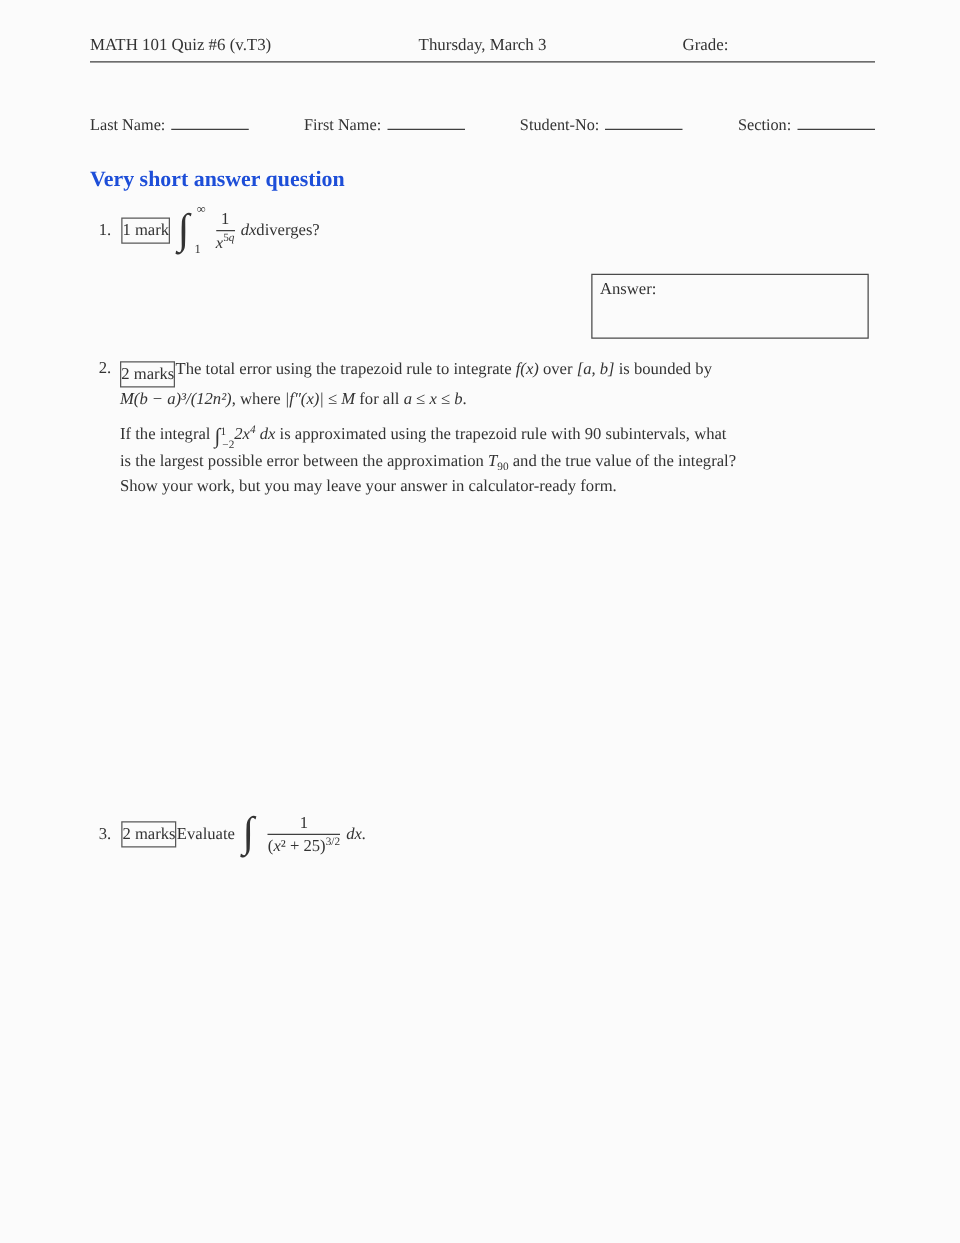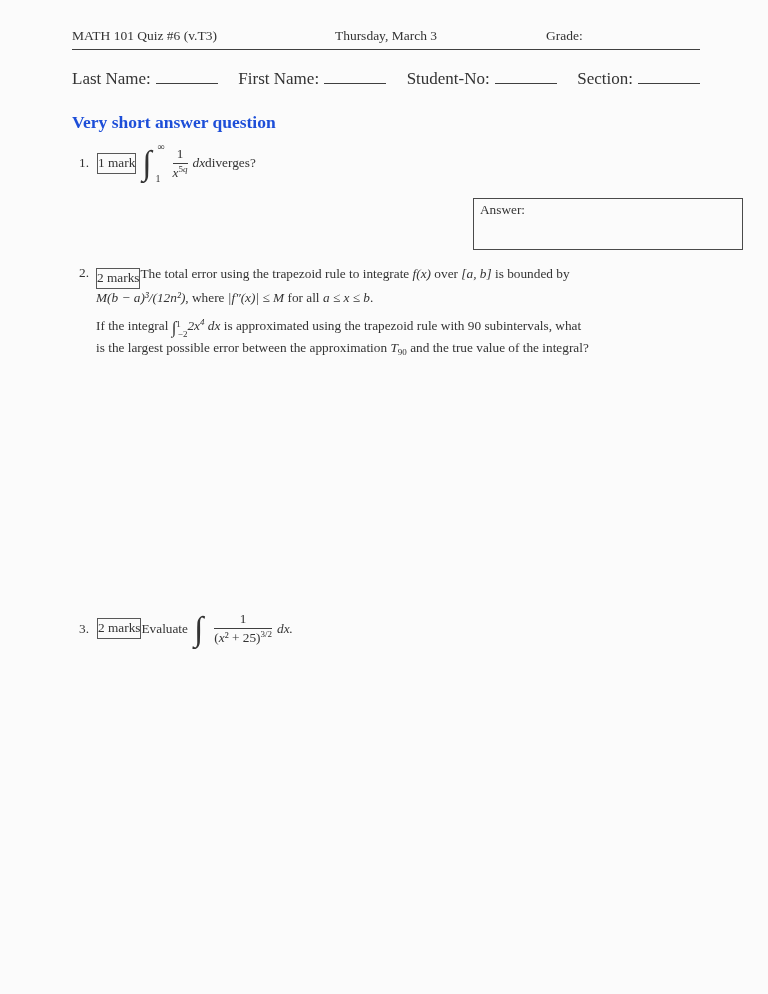--- a/index.html
+++ b/index.html
@@ -13,22 +13,22 @@
           padding:27px 68px 0 72px; }
 
   
   .hdr { position:relative; height:18px; line-height:18px; font-size:13.5px; }
   .hdr-left { position:absolute; left:0; top:0; }
   .hdr-center { position:absolute; left:50%; transform:translateX(-50%); top:0; }
   .hdr-grade { position:absolute; left:474px; top:0;text-align:center; }
   .rule { margin-top:4px; border-bottom:1.5px solid #3f3f3f; }
 
   
-  .namerow { margin-top:20px; display:flex; justify-content:space-between;
-             height:18px; line-height:18px; font-size:17px;text-align:right; }
+  .namerow { margin-top:41px; display:flex; justify-content:space-between;
+             height:18px; line-height:18px; font-size:13px;text-align:right; }
   .nr-group { white-space:nowrap; }
   .blank { display:inline-block; width:62px; height:12px;
            border-bottom:1px solid #3f3f3f; margin-left:5px; }
 
   
   .sec { font-size:17.5px; line-height:20px; font-weight:bold; color:#1d4ed8;
          margin:24px 0 0 0; }
   .sec2 { margin-top:44px; }
 
   
@@ -62,21 +62,21 @@
   .sp { font-size:9px; position:relative; top:-5px; }
   .sb { font-size:9px; position:relative; top:3px; }
 
   
   .smallint { display:inline-block; vertical-align:-3px; }
   .smallint .g { font-size:17px; }
   .smallint .up { font-size:9px; position:relative; top:-6px; }
   .smallint .dn { font-size:9px; position:relative; top:4px; margin-left:-3px; }
 
   
-  .answerbox { margin-top:12px; margin-left:401px; width:270px; height:52px;
+  .answerbox { margin-top:12px; margin-left:401px; width:222px; height:52px;
                border:1px solid #4a4a4a; box-sizing:border-box;
                padding:3px 6px; font-size:13.3px; }
 
   
   .q2 { margin-top:15px; }
   .q2 .qline { line-height:18.5px; }
   .qpara { margin-top:9px; }
   .qpara .qline { line-height:17.5px; }
 
   
@@ -122,20 +122,21 @@
   </div>
 
 
   <div class="item q2">
     <span class="qnum">2.</span>
     <div class="qline"><span class="marksbox">2 marks</span><span>The total error using the trapezoid rule to integrate </span><span class="mi">f(x)</span><span> over </span><span class="mi">[a, b]</span><span> is bounded by</span></div>
     <div class="qline"><span class="mi">M(b − a)³/(12n²)</span><span>, where </span><span class="mi">|f″(x)| ≤ M</span><span> for all </span><span class="mi">a ≤ x ≤ b</span><span>.</span></div>
     <div class="qpara">
       <div class="qline"><span>If the integral </span><span class="smallint"><span class="g">∫</span><span class="up">1</span><span class="dn">−2</span></span><span class="mi"><span>2x</span><span class="sp">4</span><span> dx</span></span><span> is approximated using the trapezoid rule with 90 subintervals, what</span></div>
       <div class="qline"><span>is the largest possible error between the approximation </span><span class="mi">T</span><span class="sb">90</span><span> and the true value of the integral?</span></div>
+      <div class="qline"><span>Show your work, but you may leave your answer in calculator-ready form.</span></div>
     </div>
   </div>
 
   <div class="q3">
     <span class="qnum3">3.</span>
     <span class="marksbox">2 marks</span>
     <span>Evaluate</span>
     <span class="bigint nolim"><span class="g">∫</span></span>
     <span class="frac">
         <span class="fnum">1</span>

